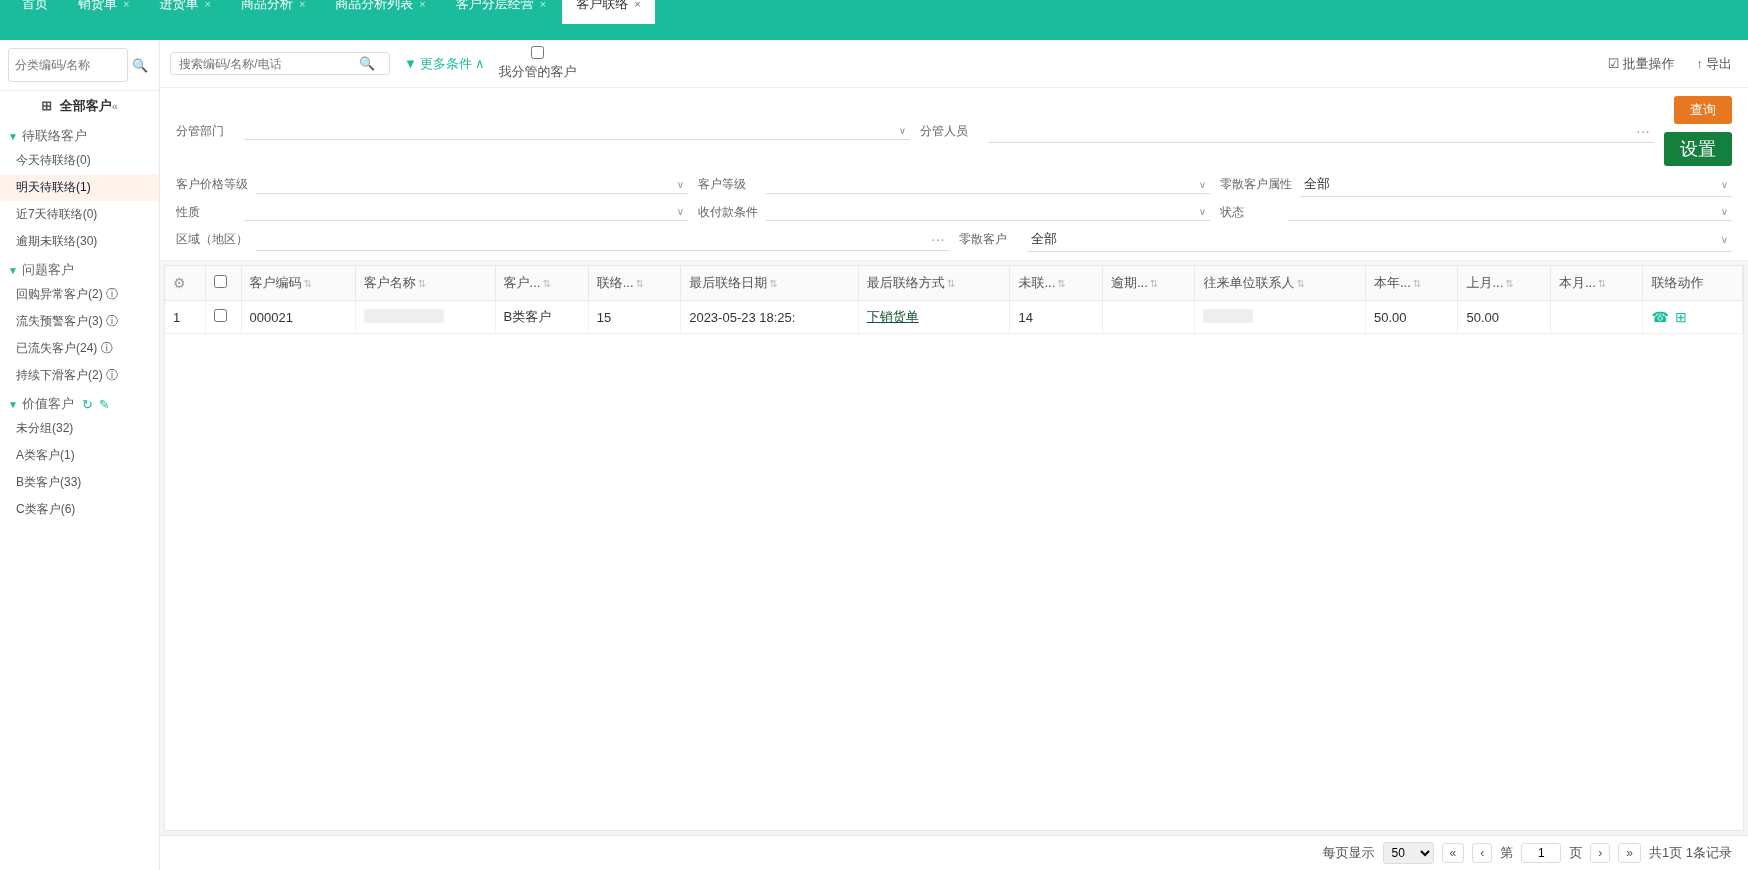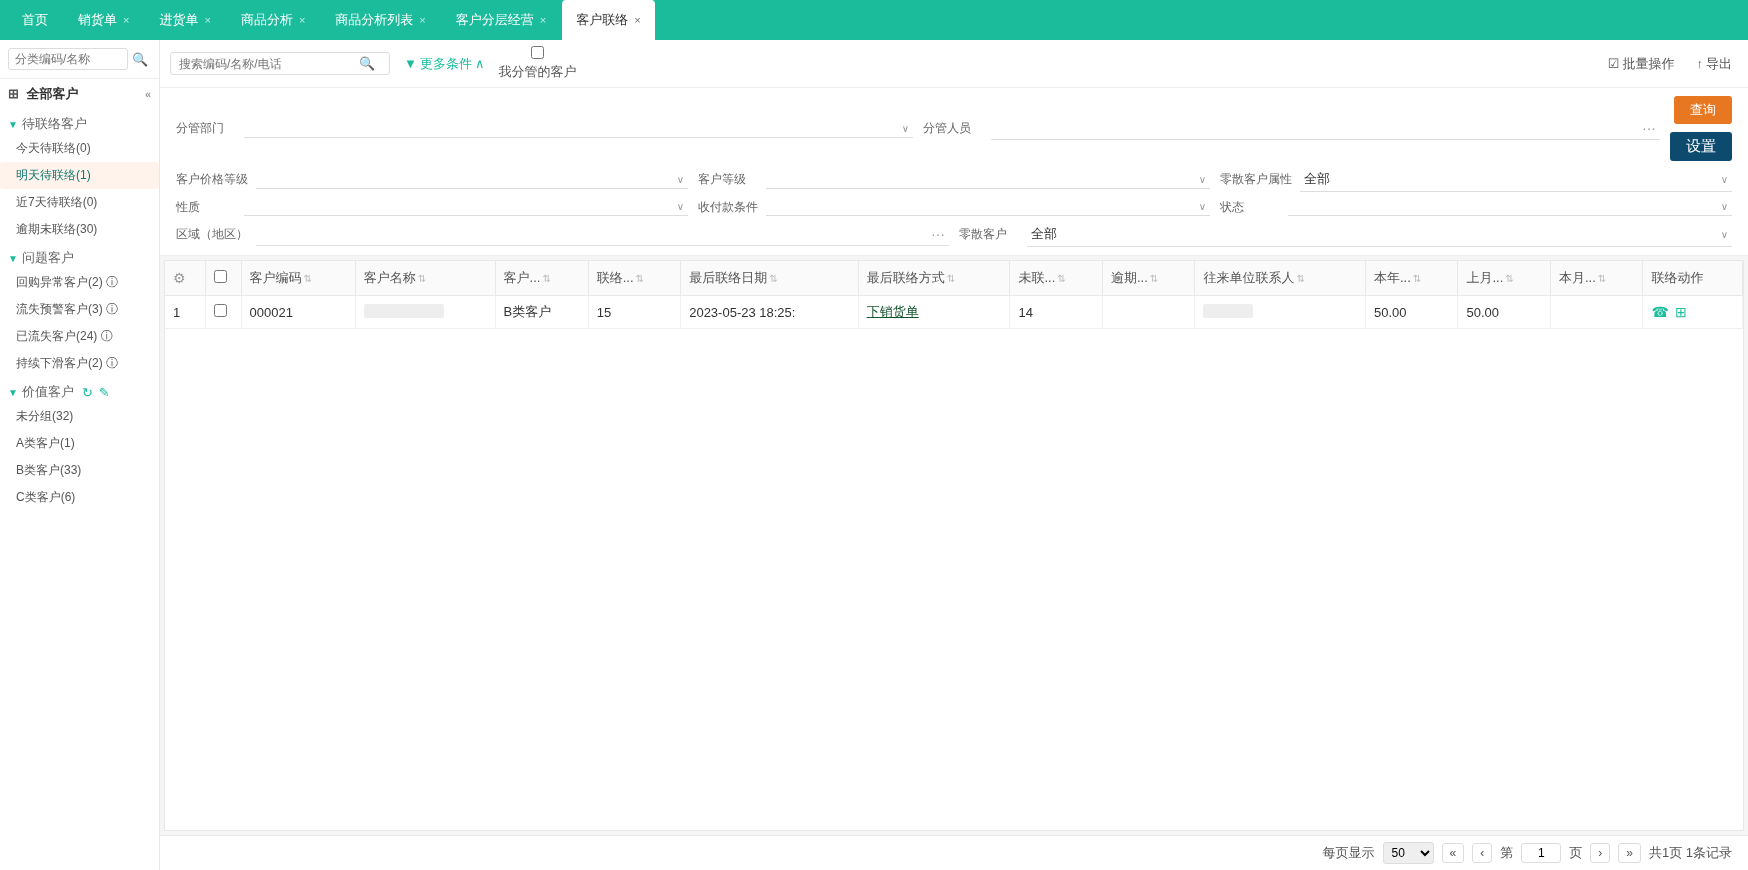--- a/index.html
+++ b/index.html
@@ -3,22 +3,22 @@
   <meta charset="utf-8">
   <style>
     * { box-sizing: border-box; margin: 0; padding: 0; font-family: "Microsoft YaHei", Arial, sans-serif; font-size: 13px; }
     body { background: #f5f5f5; overflow: hidden; width: 1748px; height: 870px; }
 
     
     .top-nav {
       background: #1abc9c;
       height: 40px;
       display: flex;
-      align-items: flex-start;
-      padding: 0 8px;
+      align-items: flex-end;
+      padding: 16px 8px;
       gap: 2px;
     }
     .nav-item {
       color: #fff;
       padding: 0 14px;
       height: 40px;
       display: flex;
       align-items: center;
       cursor: pointer;
       font-size: 13px;
@@ -51,39 +51,39 @@
     }
     .sidebar-search {
       padding: 8px;
       display: flex;
       align-items: center;
       border-bottom: 1px solid #eee;
     }
     .sidebar-search input {
       border: 1px solid #ddd;
       border-radius: 3px;
-      padding: 3px 6px;
+      padding: 9px 6px;
       width: 120px;
       font-size: 12px;
       outline: none;
     }
     .sidebar-search .search-icon {
       margin-left: 4px;
       color: #999;
       cursor: pointer;
     }
     .sidebar-all {
       display: flex;
       align-items: center;
       padding: 6px 8px;
       font-weight: bold;
       font-size: 13px;
       color: #333;
       cursor: pointer;
-      justify-content: space-between;
+      justify-content: center;
     }
     .sidebar-all .icon-grid { font-size: 13px; margin-right: 4px; color: #555; }
     .sidebar-all .collapse-icon { color: #999; font-size: 11px; }
     .sidebar-group-title {
       color: #666;
       font-size: 12px;
       padding: 6px 8px 2px 8px;
       display: flex;
       align-items: center;
       gap: 4px;
@@ -91,21 +91,21 @@
     .sidebar-group-title .triangle { color: #1abc9c; font-size: 10px; }
     .sidebar-item {
       padding: 5px 8px 5px 16px;
       color: #555;
       cursor: pointer;
       font-size: 12px;
       border-radius: 3px;
     }
     .sidebar-item.sub-active {
       background: #fff3ec;
-      color: #0f766e;
+      color: #0f172a;
     }
 
     
     .content-area {
       flex: 1;
       display: flex;
       flex-direction: column;
       overflow: hidden;
     }
 
@@ -226,27 +226,27 @@
     .query-btn {
       background: #e87722;
       color: #fff;
       border: none;
       border-radius: 3px;
       padding: 5px 16px;
       cursor: pointer;
       font-size: 13px;
     }
     .set-btn {
-      background: #0c4a6e;
+      background: #15803d;
       color: #fff;
       border: none;
       border-radius: 3px;
       padding: 5px 16px;
       cursor: pointer;
-      font-size: 15px;
+      font-size: 18px;
       margin-top: 4px;
     }
     .filter-action-btns {
       display: flex;
       flex-direction: column;
       align-items: flex-end;
       gap: 4px;
     }
 
     

